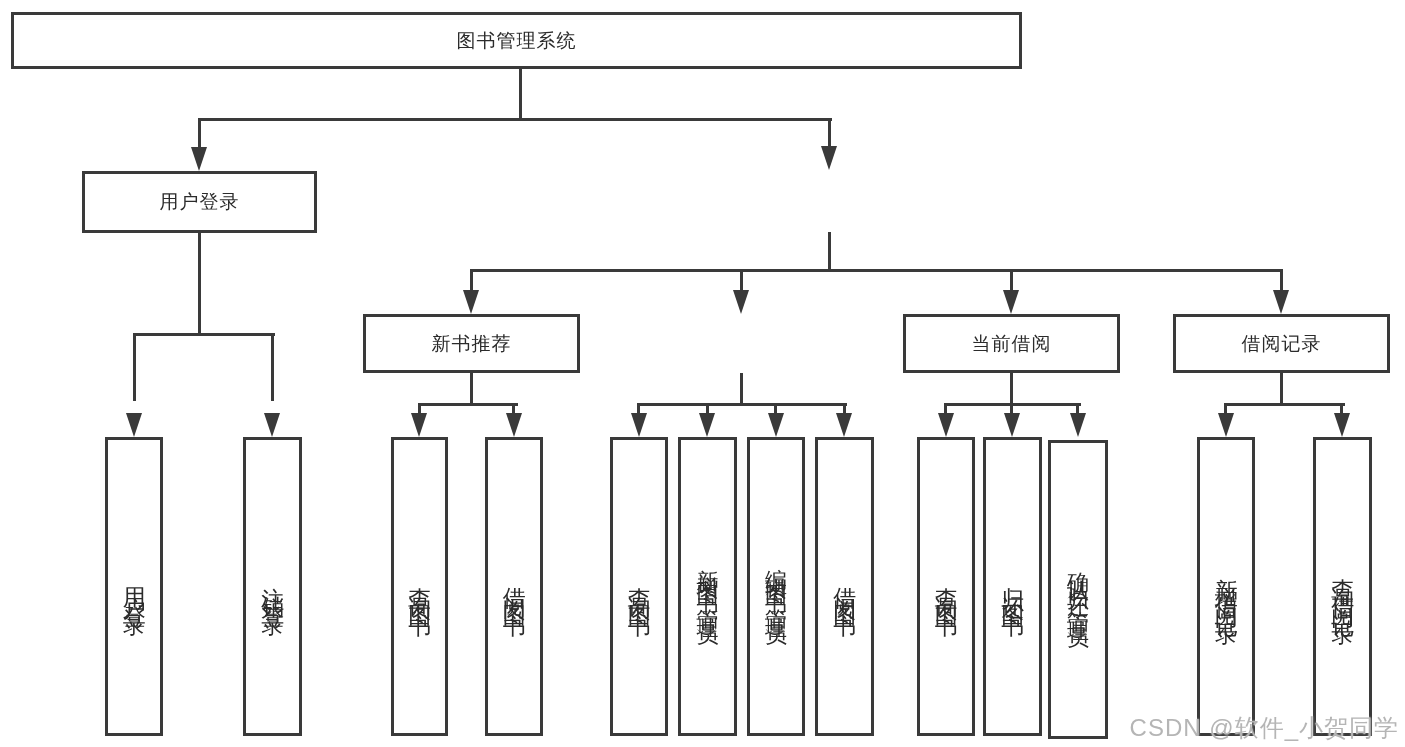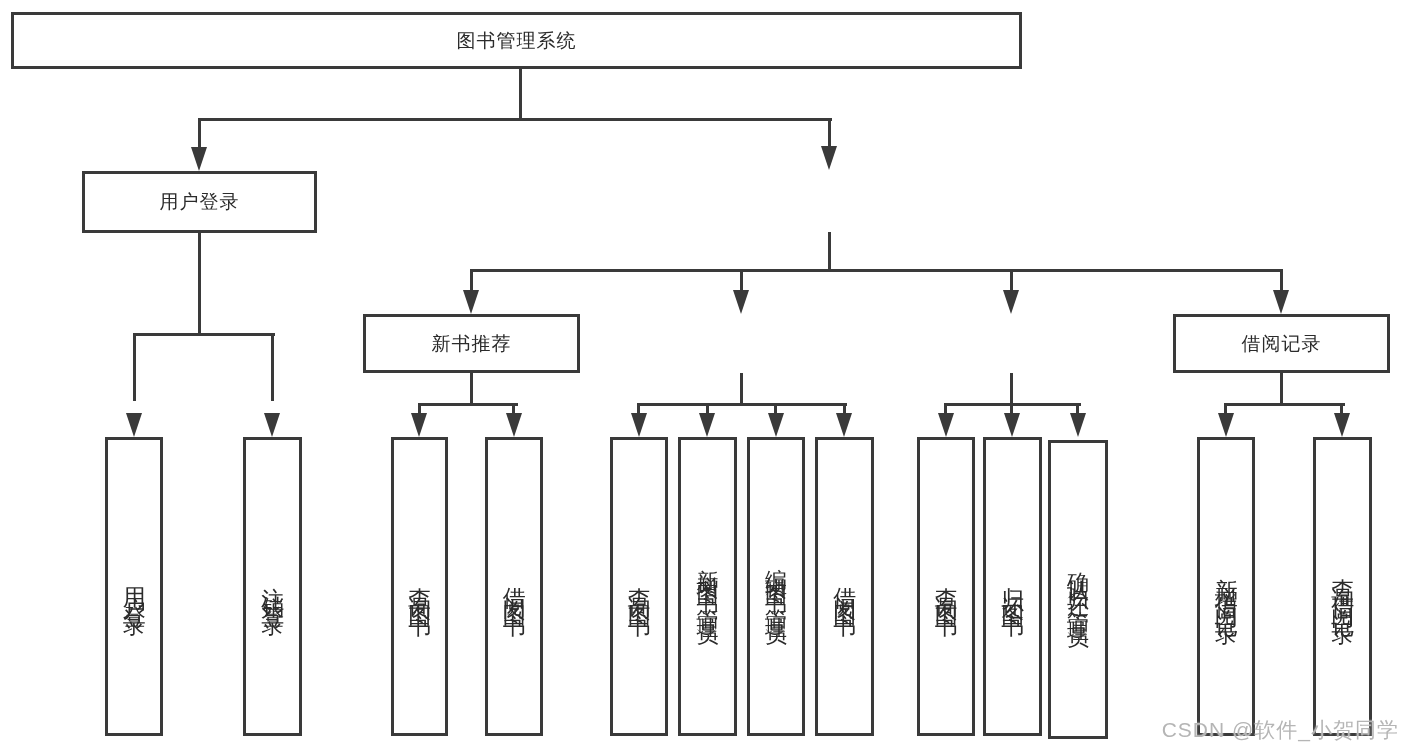--- a/index.html
+++ b/index.html
@@ -55,21 +55,21 @@
   .hl{position:absolute;height:3px;background:var(--line);}
   .ar{
     position:absolute;width:0;height:0;
     border-left:8px solid transparent;
     border-right:8px solid transparent;
     border-top:24px solid var(--line);
   }
   .watermark{
     position:absolute;
     right:6px;bottom:3px;
-    font-size:21px;
+    font-size:24px;
     color:var(--wm);
     text-shadow:0 0 2px #ffffff;
     letter-spacing:1px;
     white-space:nowrap;
   }
 </style>
 </head>
 <body>
 
 <div class="stage">
@@ -103,20 +103,23 @@
   <div class="vl" style="left:740px;top:269px;height:24px;"></div>
   <div class="ar" style="left:733px;top:290px;"></div>
   <div class="vl" style="left:1010px;top:269px;height:24px;"></div>
   <div class="ar" style="left:1003px;top:290px;"></div>
   <div class="vl" style="left:1280px;top:269px;height:24px;"></div>
   <div class="ar" style="left:1273px;top:290px;"></div>
 
   <div class="hbox" style="left:363px;top:314px;width:217px;height:59px;">
     <span>新书推荐</span>
   </div>
+  <div class="hbox" style="left:903px;top:314px;width:217px;height:59px;">
+    <span>当前借阅</span>
+  </div>
   <div class="hbox" style="left:1173px;top:314px;width:217px;height:59px;">
     <span>借阅记录</span>
   </div>
 
   <div class="vl" style="left:470px;top:373px;height:33px;"></div>
   <div class="hl" style="left:418px;top:403px;width:100px;"></div>
   <div class="vl" style="left:418px;top:403px;height:12px;"></div>
   <div class="ar" style="left:411px;top:413px;"></div>
   <div class="vl" style="left:512px;top:403px;height:12px;"></div>
   <div class="ar" style="left:506px;top:413px;"></div>

